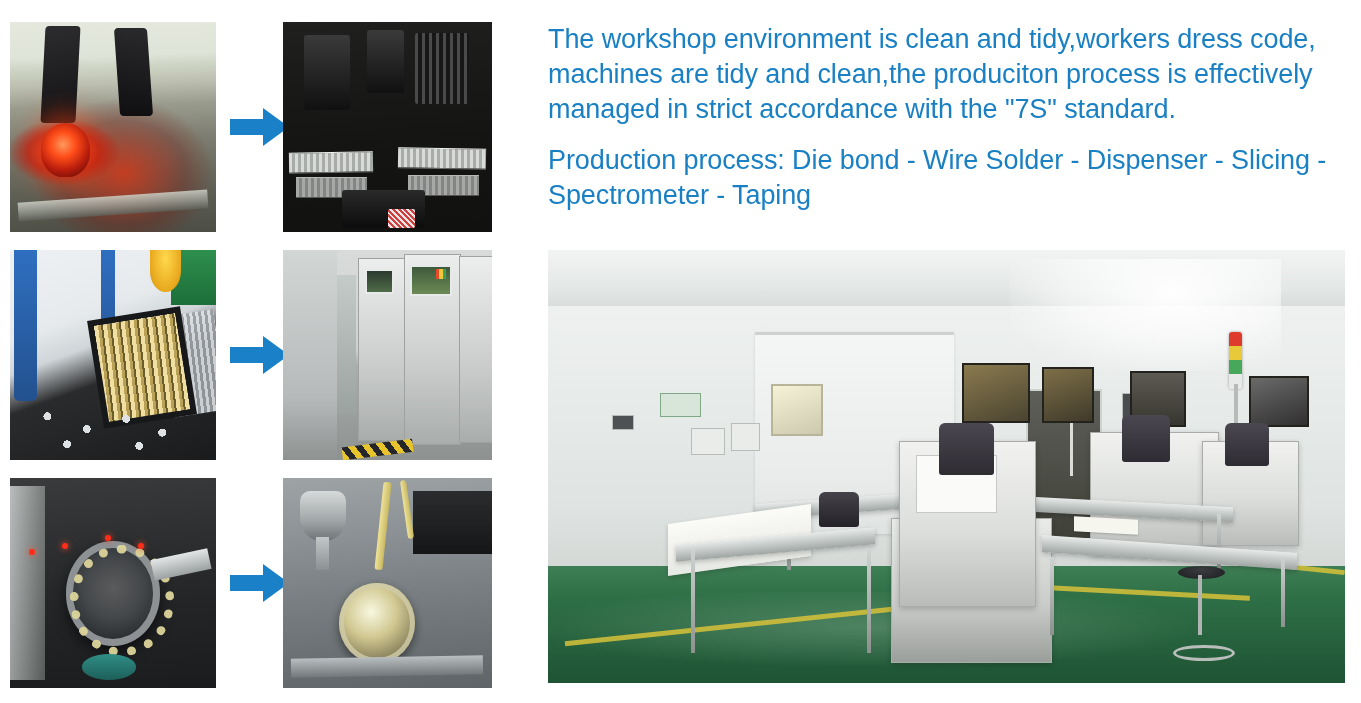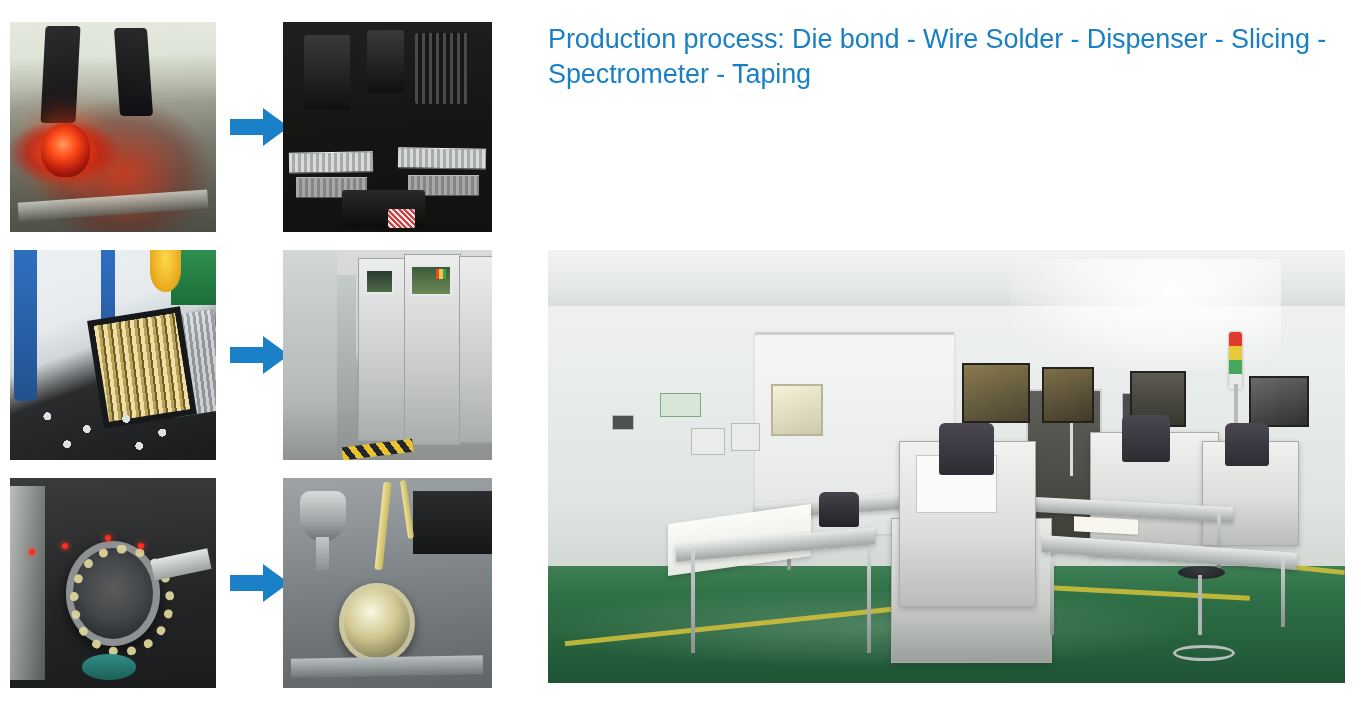--- a/index.html
+++ b/index.html
@@ -22,21 +22,21 @@
   #copy{position:absolute;left:548px;top:22px;width:800px;}
   .para{
     color:#1a80c4;
     font-size:27px;
     line-height:35px;
     letter-spacing:-0.1px;
     margin:0;
     white-space:pre-wrap;
     font-weight:400;
   }
-  .para + .para{text-align:right;}
+  .para + .para{margin-top:16px;}
 
   
   #bigphoto{position:absolute;left:548px;top:250px;width:797px;height:433px;overflow:hidden;background:#b9bfc0;}
 
   
 
   
   .p-diebond{
     background:
       radial-gradient(ellipse 38% 22% at 26% 62%, rgba(255,60,20,.95) 0%, rgba(180,20,10,.75) 45%, rgba(90,15,10,0) 72%),
@@ -370,20 +370,21 @@
         <div class="spout"></div>
         <div class="tube u1"></div>
         <div class="tube u2"></div>
         <div class="dome"></div>
         <div class="bar"></div>
       </div>
     </div>
   </div>
 
   <div id="copy">
+    <p class="para">The workshop environment is clean and tidy,workers dress code, machines are tidy and clean,the produciton process is effectively managed in strict accordance with the "7S" standard.</p>
     <p class="para">Production process: Die bond - Wire Solder - Dispenser - Slicing - Spectrometer - Taping</p>
   </div>
 
   <div id="bigphoto">
     <div class="cr">
       <div class="cr-ceiling"></div>
       <div class="cr-wall"></div>
       <div class="cr-lightglow"></div>
 
       <div class="cr-blind"></div>

